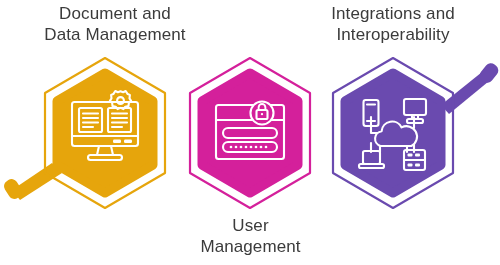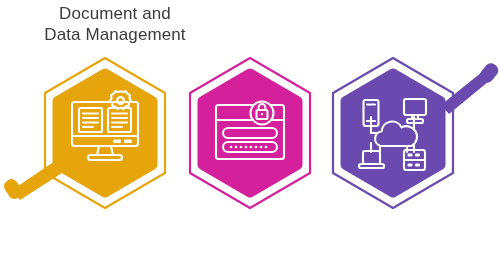--- a/index.html
+++ b/index.html
@@ -186,14 +186,18 @@
           <rect x="407.5" y="163.5" width="5" height="3" rx="1"></rect>
           <rect x="415" y="163.5" width="5" height="3" rx="1"></rect>
         </g>
       </g>
     </g>
   </svg>
 
   <div class="cap-text" id="cap-doc">Document and
 Data Management</div>
 
-
+  <div class="cap-text" id="cap-usr">User
+Management</div>
+
+  <div class="cap-text" id="cap-int">Integrations and
+Interoperability</div>
 </div>
 
 </body></html>

